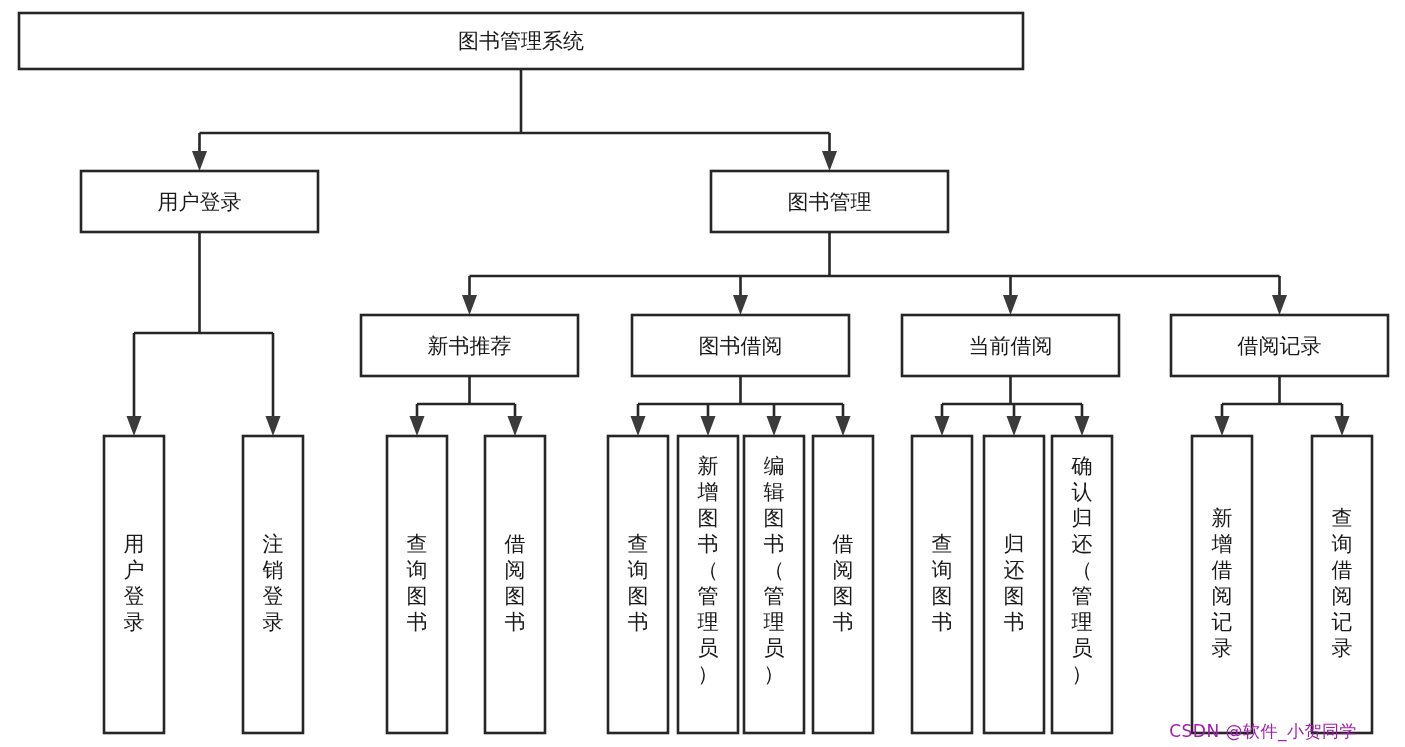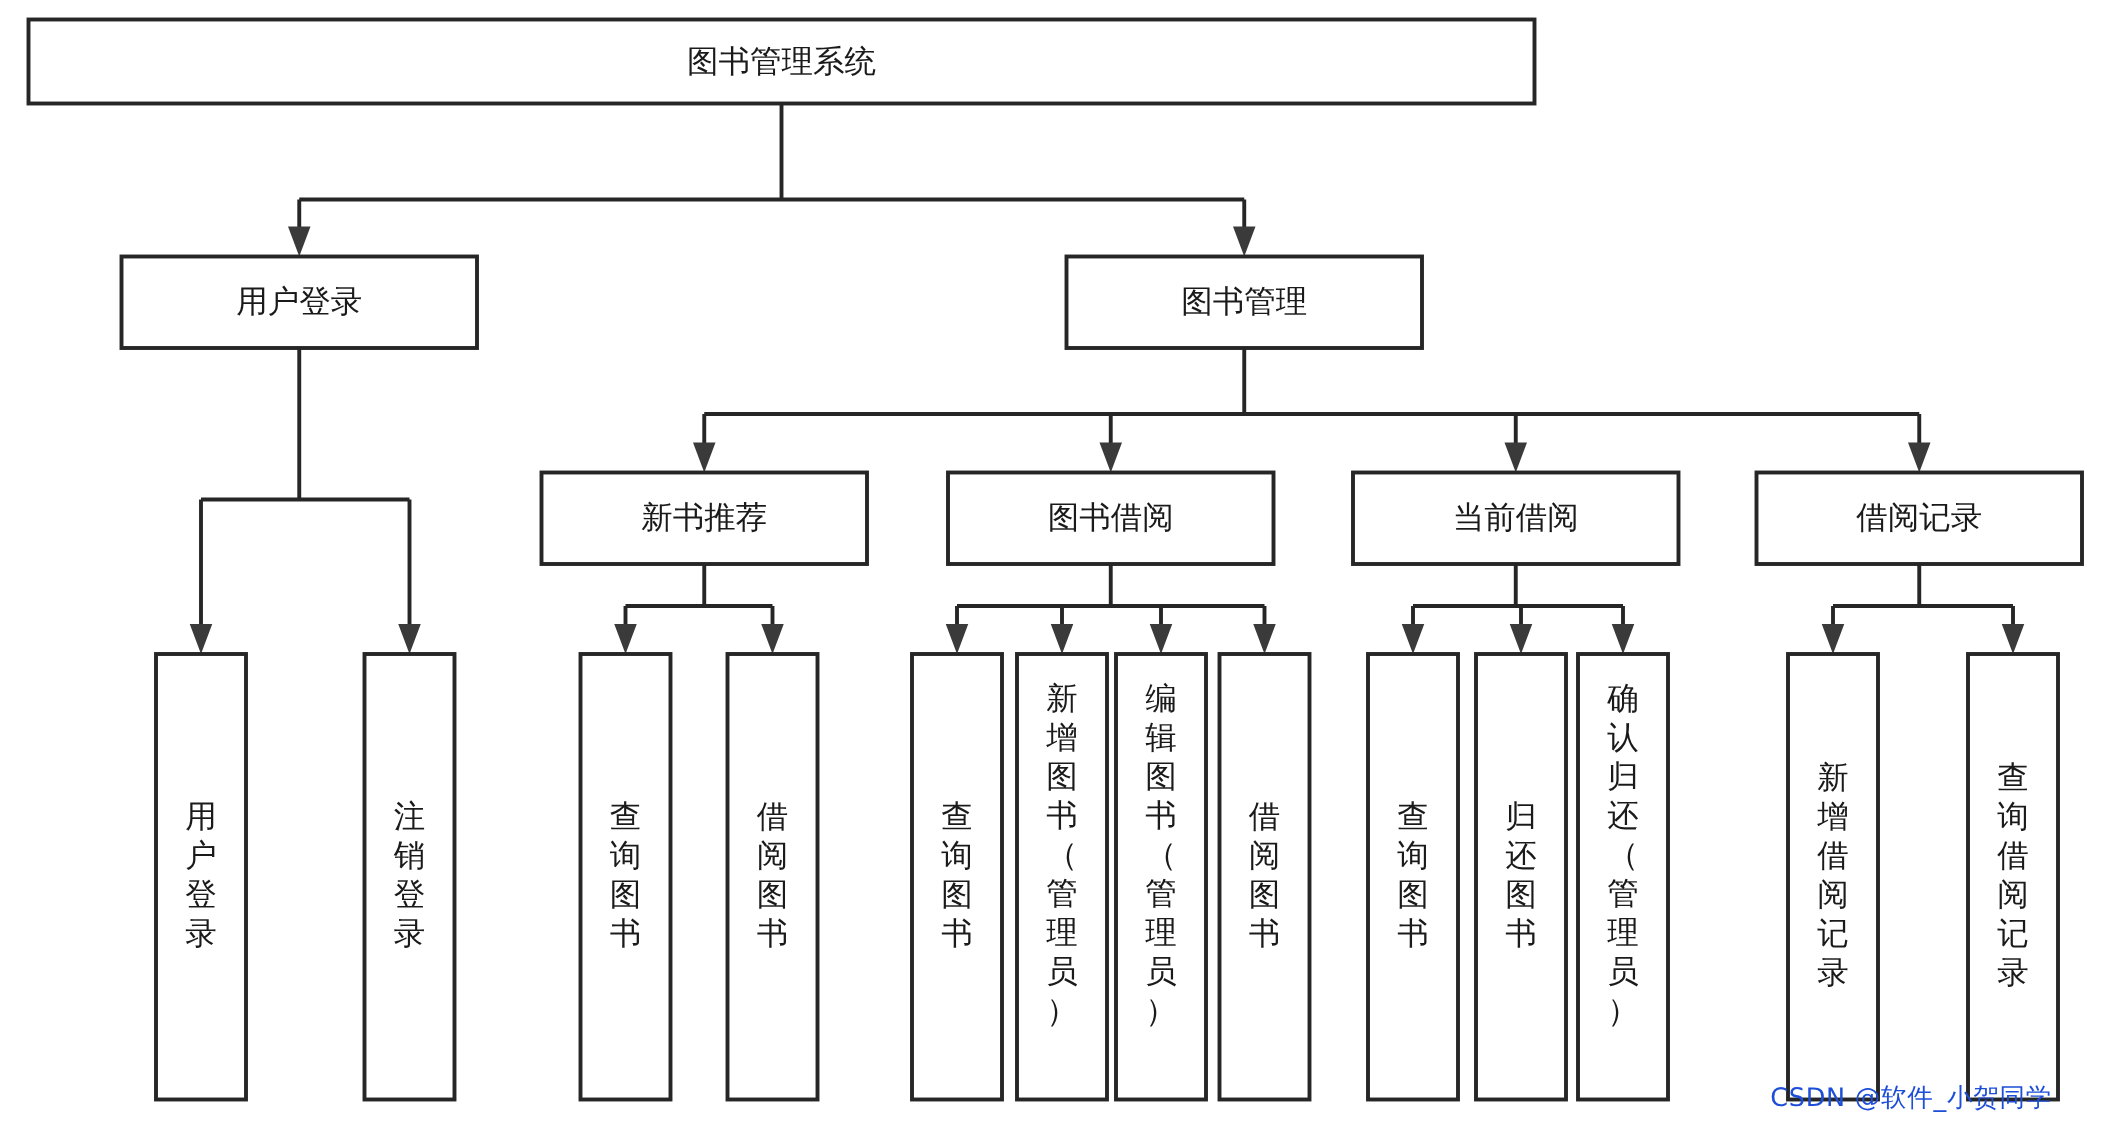--- a/index.html
+++ b/index.html
@@ -12,21 +12,20 @@
     width: 1405px;
     height: 747px;
     font-family: "DejaVu Sans", "Liberation Sans", sans-serif;
     overflow: hidden;
     position: relative;
   }
   #diagram-root {
     position: relative;
     width: 1371px;
     height: 747px;
-    padding-left: 11px;
   }
   svg.flow {
     position: absolute;
     left: 0;
     top: 0;
     width: 1405px;
     height: 747px;
     display: block;
   }
   .node-box {
@@ -56,21 +55,21 @@
     font-family: "DejaVu Sans", "Liberation Sans", sans-serif;
     font-size: 21px;
     text-anchor: middle;
   }
   .watermark {
     position: absolute;
     right: 14px;
     bottom: 4px;
     font-family: "DejaVu Sans", "Liberation Sans", sans-serif;
     font-size: 17px;
-    color: #1d4ed8;
+    color: #a21caf;
     letter-spacing: 0.5px;
     white-space: nowrap;
     user-select: none;
   }
 </style>
 </head>
 <body>
 
 <div id="diagram-root">
   <svg class="flow" viewBox="0 0 1405 747">

